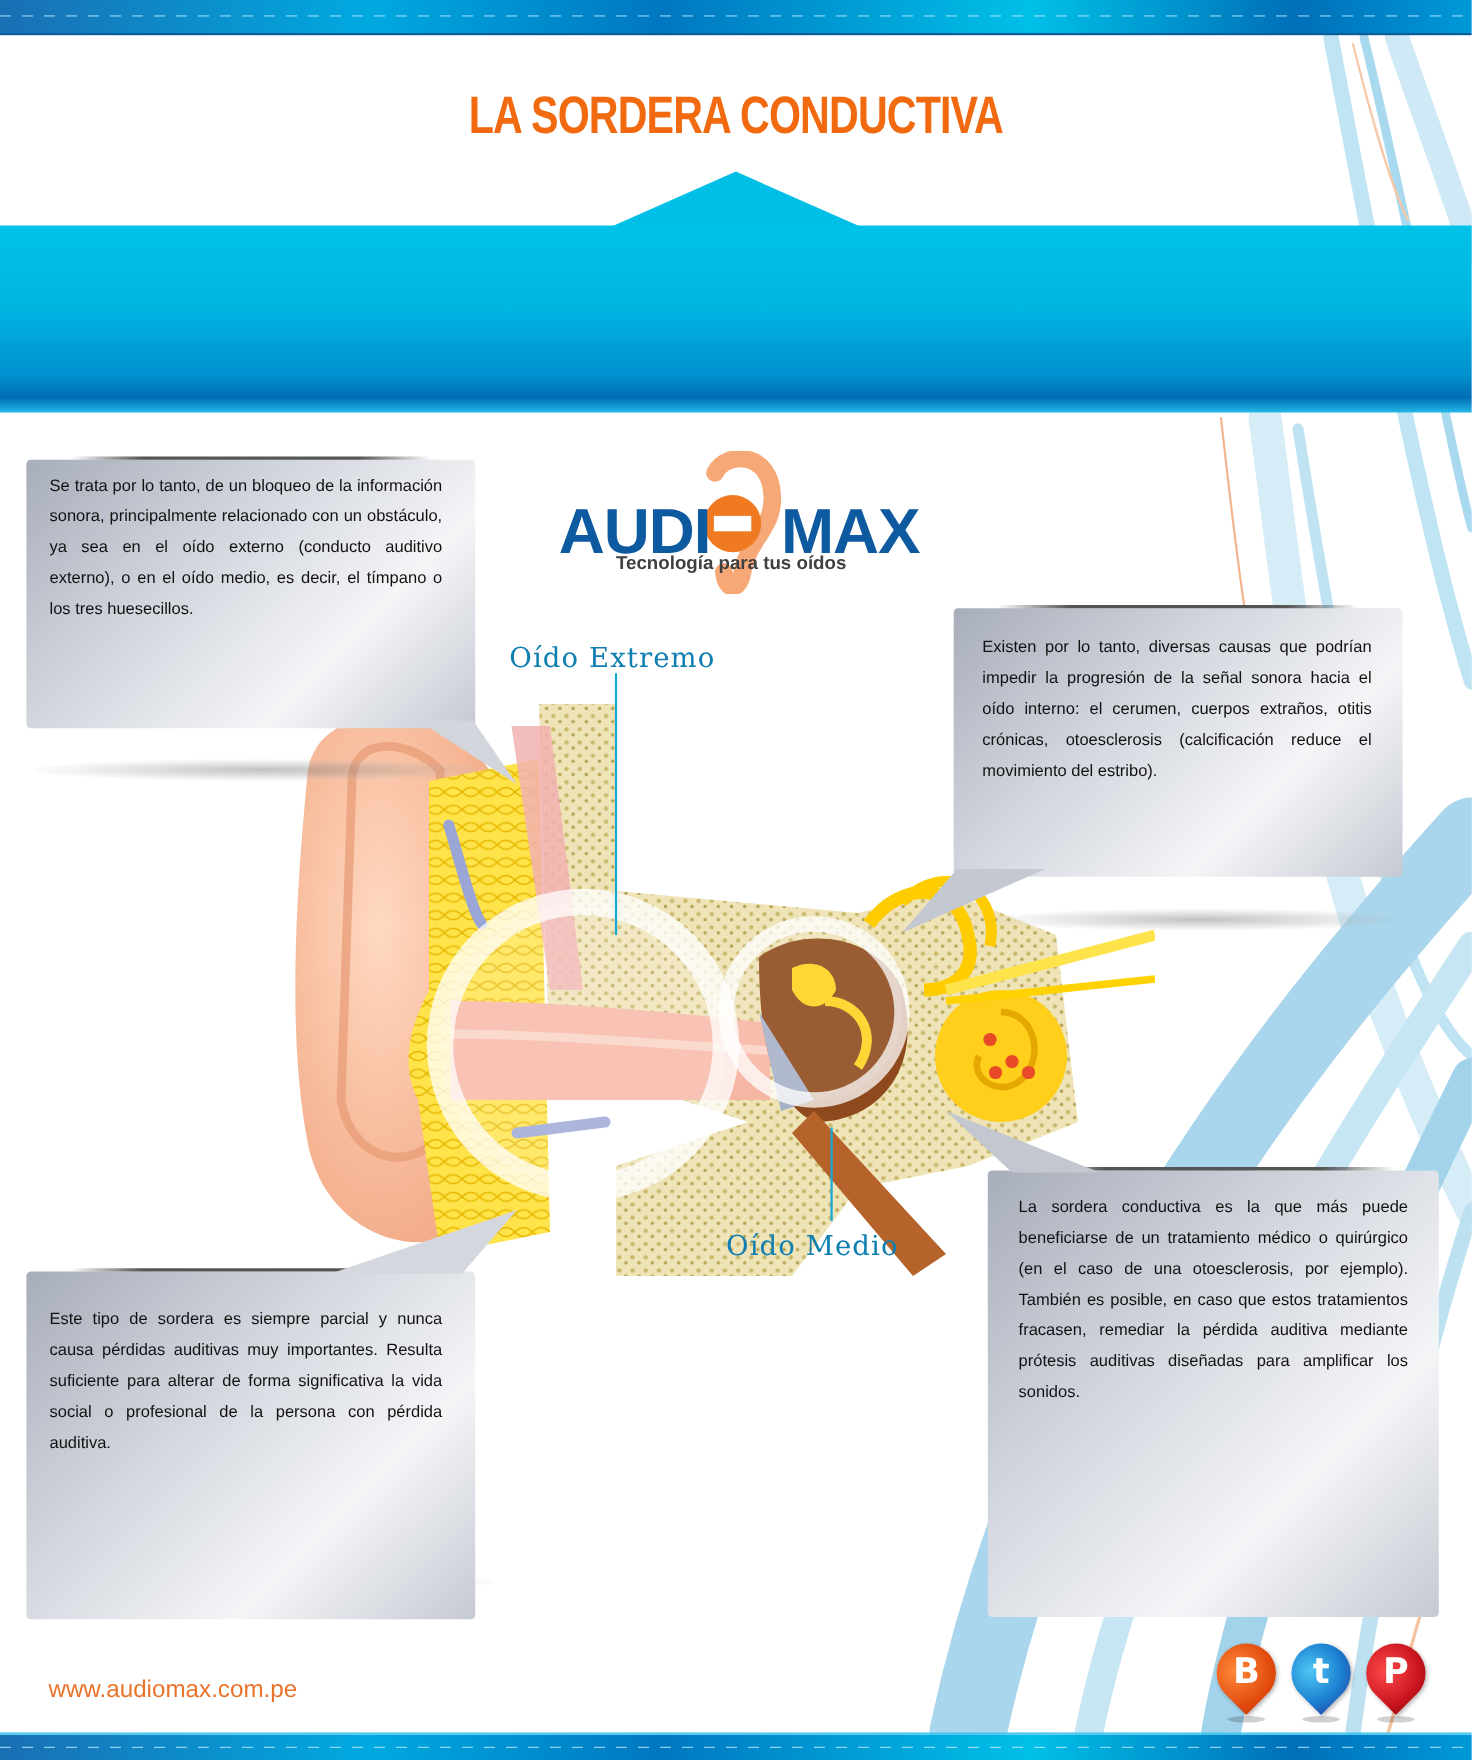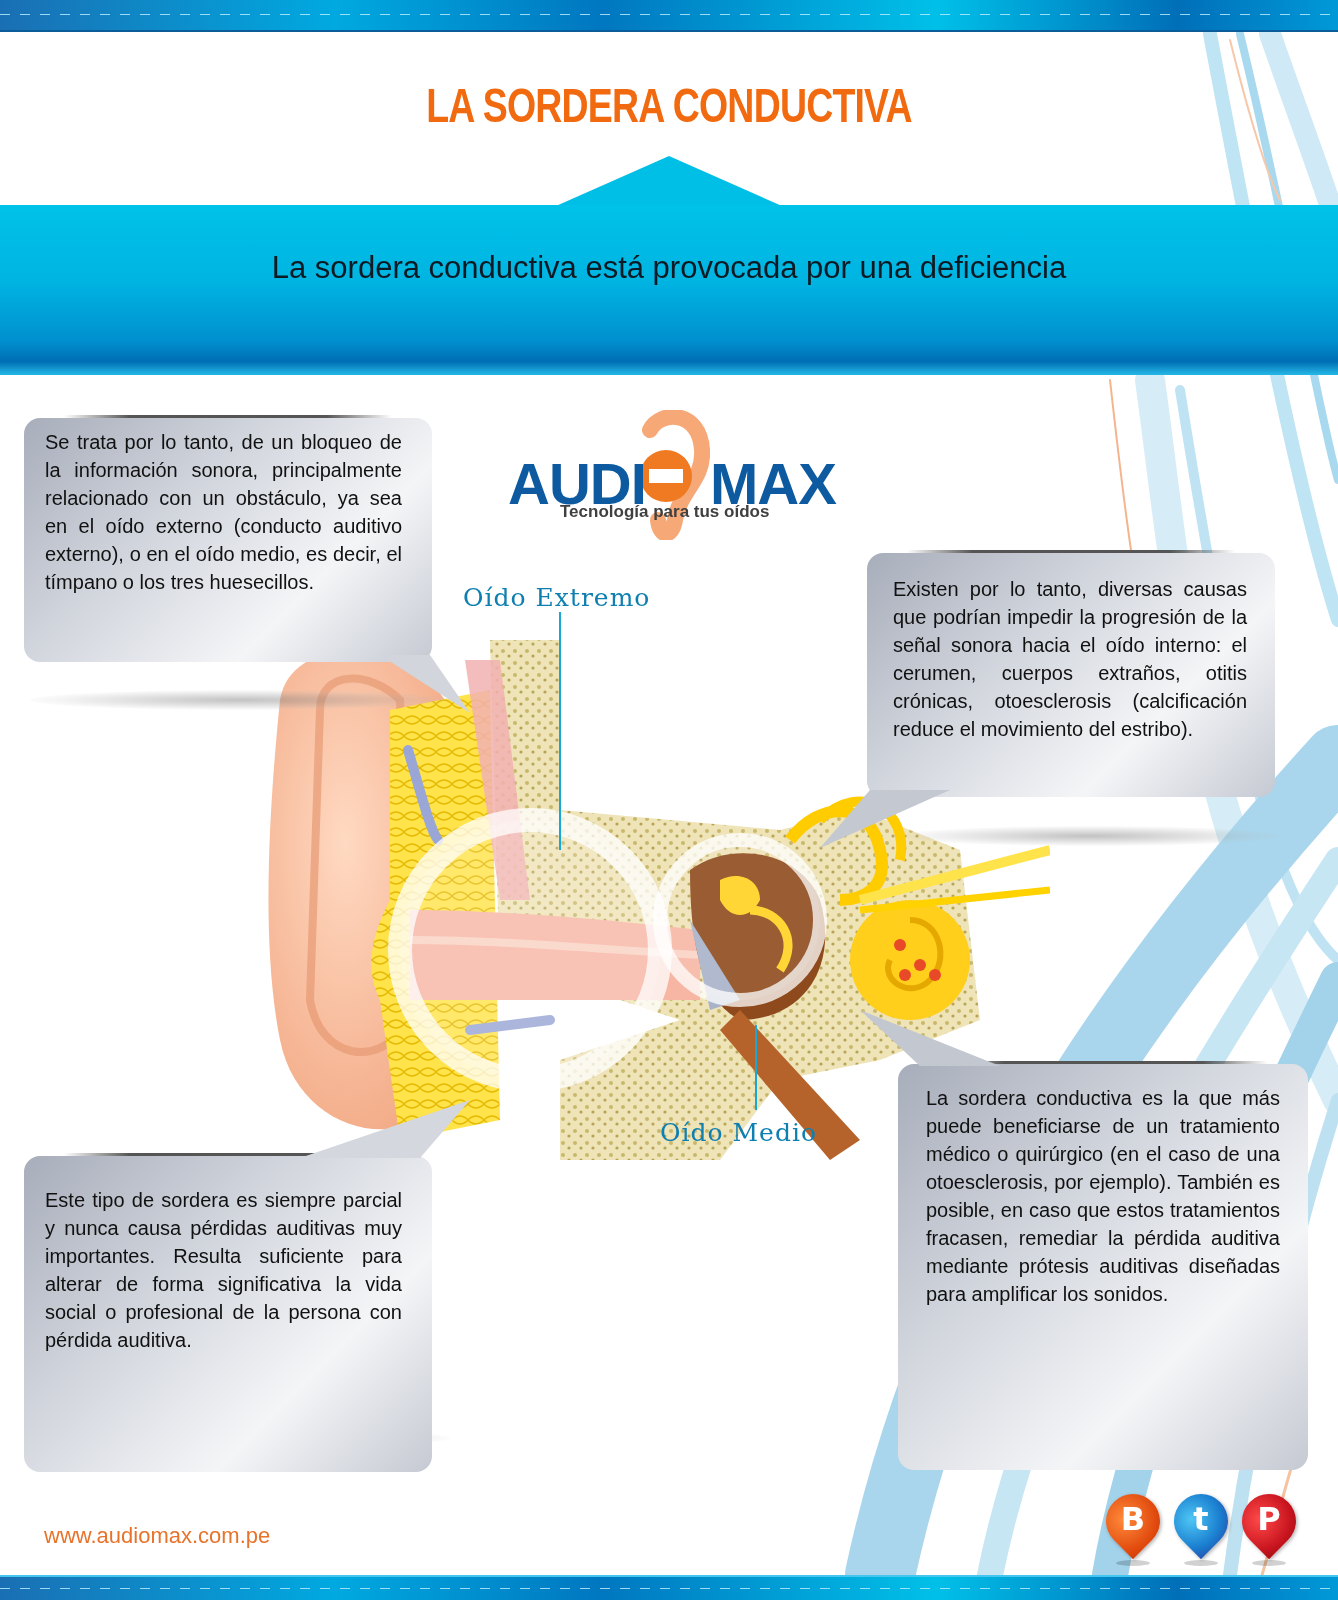--- a/index.html
+++ b/index.html
@@ -36,23 +36,23 @@
   .banner {
     position: absolute; left: 0; top: 205px; width: 1338px; height: 170px;
     background: linear-gradient(180deg, #00c2e8 0%, #00b4e2 45%, #0090cf 80%, #006eb4 92%, #24b8e6 100%);
   }
   .banner-text {
     position: absolute; left: 0; top: 42px; width: 100%; text-align: center;
     color: #0d1a24; font-size: 31px; line-height: 42px;
   }
 
   .bubble {
-    position: absolute; border-radius: 16px;
+    position: absolute; border-radius: 4px;
     background: linear-gradient(135deg, #a7adba 0%, #cfd3db 35%, #f4f5f7 70%, #c5c9d2 100%);
-    color: #111111; font-size: 20px; line-height: 28px; text-align: justify;
+    color: #111111; font-size: 15px; line-height: 28px; text-align: justify;
   }
   .bubble::before {
     content: ""; position: absolute; left: 40px; right: 40px; top: -3px; height: 3px;
     background: linear-gradient(90deg, transparent, #555 20%, #555 80%, transparent);
     border-radius: 2px;
   }
   .bubble .txt { display: block; }
   .shadow-ellipse {
     position: absolute; height: 20px; border-radius: 50%;
     background: radial-gradient(ellipse at center, rgba(120,120,120,0.45) 0%, rgba(180,180,180,0.15) 60%, transparent 75%);
@@ -122,21 +122,20 @@
 
 <div class="top-band">
   <div class="dash-line"></div>
 </div>
 
 <h1 class="title">LA SORDERA CONDUCTIVA</h1>
 
 <div class="banner-arrow"></div>
 <div class="banner">
   <div class="banner-text">
-    <div>La sordera conductiva está provocada por una deficiencia</div>
   </div>
 </div>
 
 <svg style="position:absolute;left:260px;top:600px;" width="790" height="560" viewBox="0 0 790 560">
   <defs>
     <radialGradient id="skin" cx="40%" cy="40%" r="70%">
       <stop offset="0%" stop-color="#ffd9c2"></stop>
         <stop offset="100%" stop-color="#f2a883"></stop>
     </radialGradient>
     <pattern id="bone" width="12" height="12" patternUnits="userSpaceOnUse">

